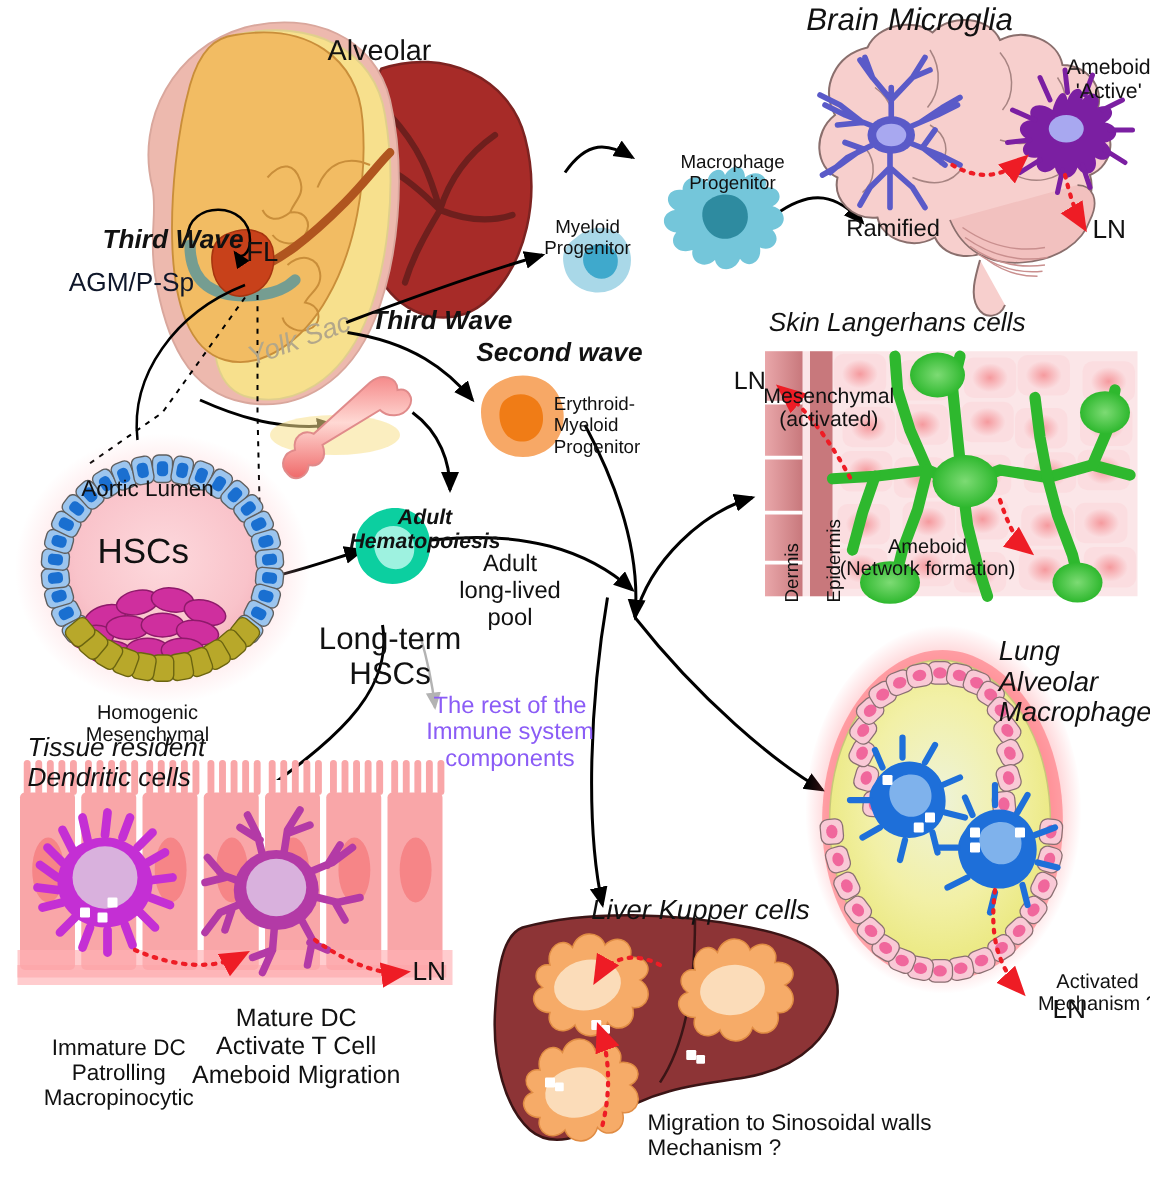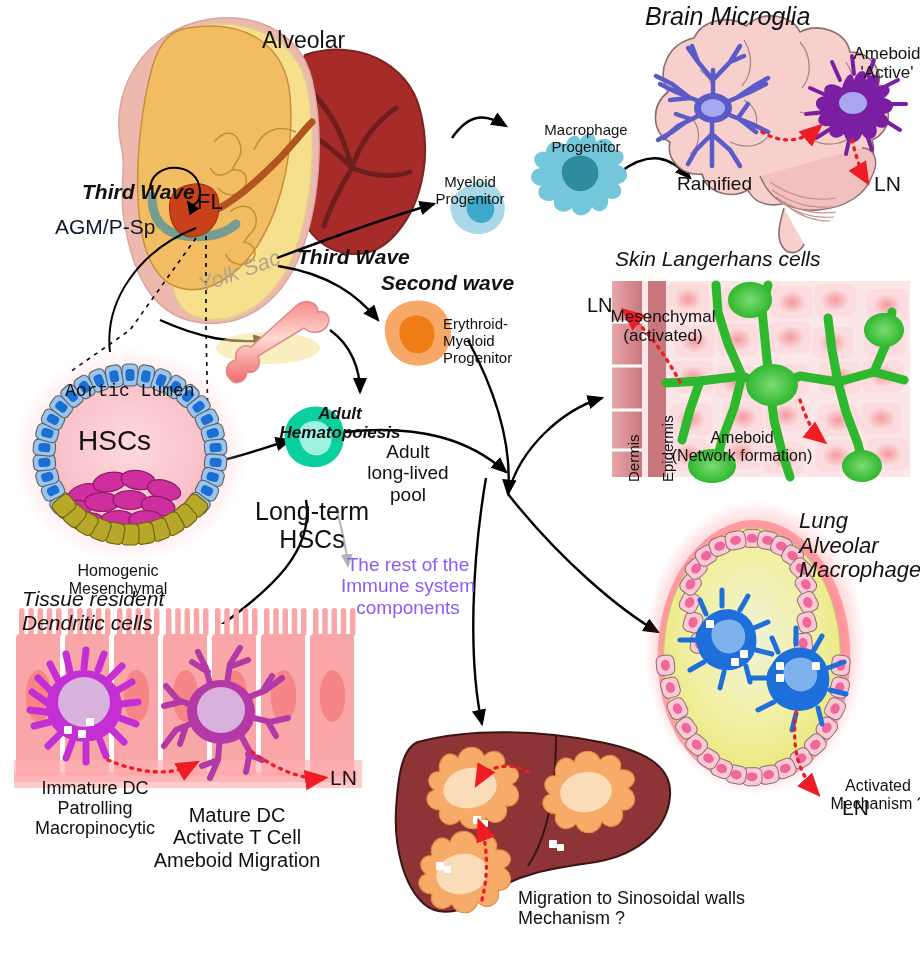--- a/index.html
+++ b/index.html
@@ -733,21 +733,21 @@
 HSCs</div>
 
 <div class="lbl ctr" style="left:408px;top:422px;font-size:19px;">Adult
 long-lived
 pool</div>
 
 <div class="lbl ctr" style="left:408px;top:535px;font-size:19px;color:#8b5cf6;">The rest of the
 Immune system
 components</div>
 
-<div class="lbl" style="left:65px;top:381px;font-size:18px;font-family:Liberation Mono, monospace;">Aortic Lumen</div>
+<div class="lbl" style="left:65px;top:381px;font-size:18px;">Aortic Lumen</div>
 
 <div class="lbl" style="left:78px;top:425px;font-size:28px;">HSCs</div>
 
 <div class="lbl ctr" style="left:118px;top:543px;font-size:16px;">Homogenic
 Mesenchymal</div>
 
 <div class="lbl it" style="left:645px;top:2px;font-size:25px;">Brain Microglia</div>
 
 <div class="lbl ctr" style="left:887px;top:25px;font-size:17px;">Ameboid
 'Active'</div>
@@ -772,28 +772,29 @@
 
 <div class="lbl it" style="left:799px;top:509px;font-size:22px;">Lung
 Alveolar
 Macrophages</div>
 
 <div class="lbl ctr" style="left:878px;top:758px;font-size:16px;">Activated
 Mechanism ?</div>
 
 <div class="lbl" style="left:842px;top:796px;font-size:21px;">LN</div>
 
+<div class="lbl it" style="left:473px;top:716px;font-size:22px;">Liver Kupper cells</div>
 
 <div class="lbl" style="left:518px;top:888px;font-size:18px;">Migration to Sinosoidal walls
 Mechanism ?</div>
 
 <div class="lbl it" style="left:22px;top:587px;font-size:21px;">Tissue resident
 Dendritic cells</div>
 
-<div class="lbl ctr" style="left:95px;top:759px;font-size:18px;">Immature DC
+<div class="lbl ctr" style="left:95px;top:809px;font-size:18px;">Immature DC
 Patrolling
 Macropinocytic</div>
 
 <div class="lbl ctr" style="left:237px;top:785px;font-size:20px;">Mature DC
 Activate T Cell
 Ameboid Migration</div>
 
 <div class="lbl" style="left:330px;top:766px;font-size:21px;">LN</div>
 
 </div>

